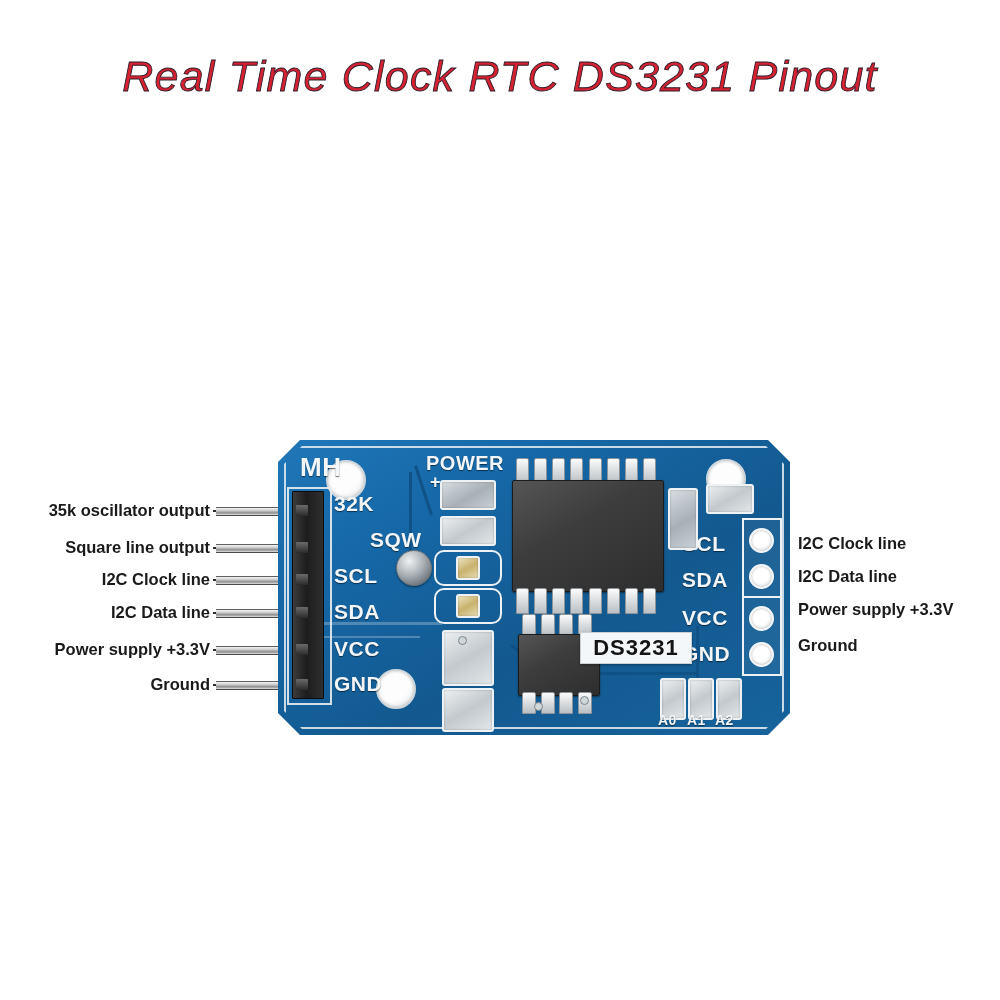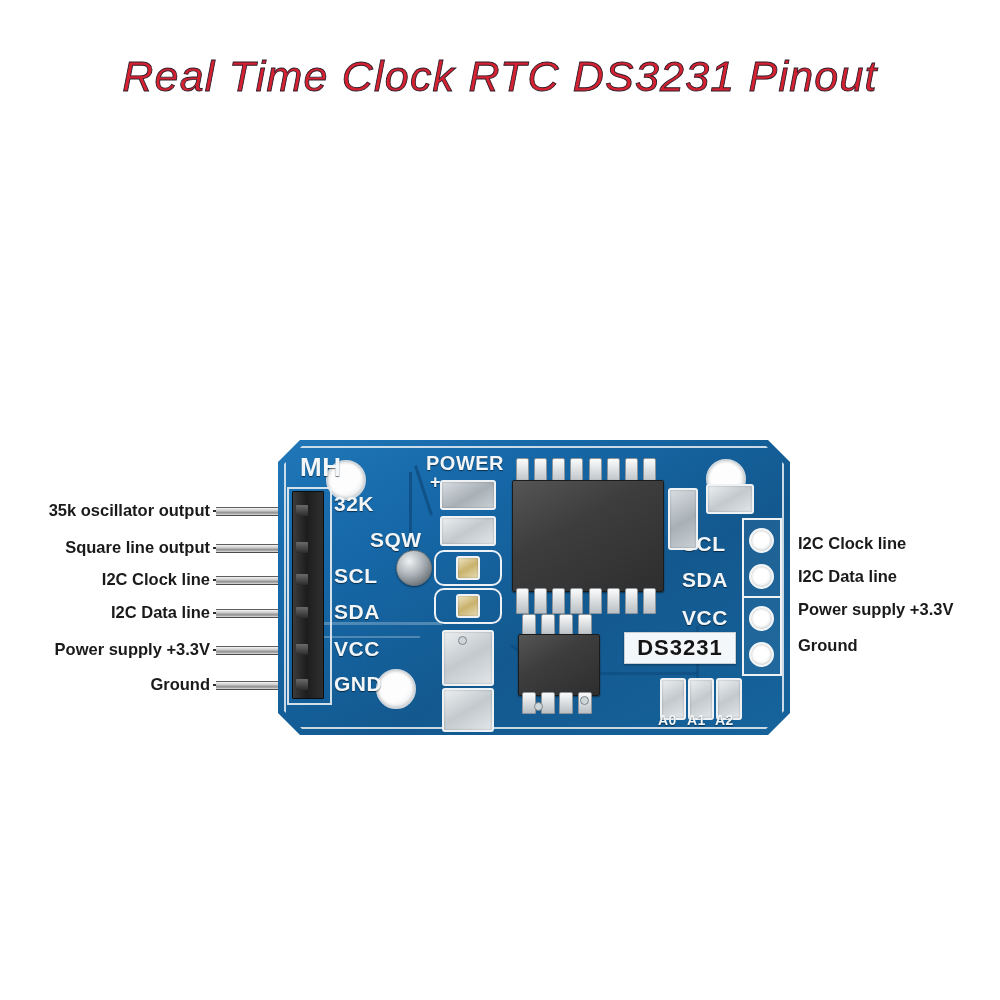--- a/index.html
+++ b/index.html
@@ -339,21 +339,21 @@
       <div class="lead" style="width:12px;height:20px;"></div>
   </div>
   <div class="ic" style="left:240px; top:194px; width:80px; height:60px;"></div>
   <div class="ic-leads" style="left:244px; top:252px; width:70px; height:20px;">
     <div class="lead" style="width:12px;height:20px;"></div>
       <div class="lead" style="width:12px;height:20px;"></div>
     <div class="lead" style="width:12px;height:20px;"></div>
       <div class="lead" style="width:12px;height:20px;"></div>
   </div>
 
-  <div id="ds-label" style="left:302px; top:192px; width:110px; height:30px; font-size:22px;margin-left:44px;">DS3231</div>
+  <div id="ds-label" style="left:302px; top:192px; width:110px; height:30px; font-size:22px;">DS3231</div>
 
   <div class="smd res" style="left:382px; top:238px; width:22px; height:38px;"></div>
   <div class="smd res" style="left:410px; top:238px; width:22px; height:38px;"></div>
   <div class="smd res" style="left:438px; top:238px; width:22px; height:38px;"></div>
   <div class="silk" style="left:380px; top:272px; font-size:14px;">A0</div>
   <div class="silk" style="left:409px; top:272px; font-size:14px;">A1</div>
   <div class="silk" style="left:437px; top:272px; font-size:14px;">A2</div>
 
   <div class="via" style="left:180px; top:196px;"></div>
   <div class="via" style="left:256px; top:262px;"></div>

